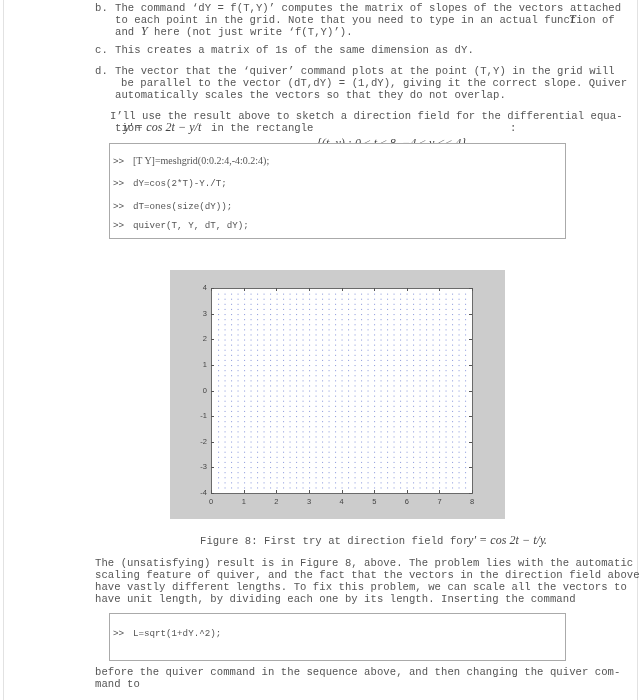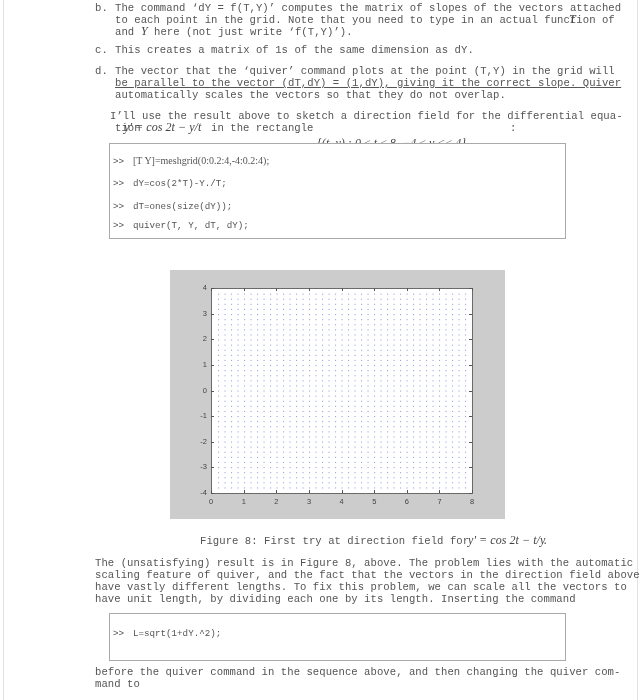--- a/index.html
+++ b/index.html
@@ -40,21 +40,21 @@
 </div>
 
 <div>
   <span class="t" style="left:95px;top:44px;">c.</span>
   <span class="t" style="left:115px;top:44px;">This creates a matrix of 1s of the same dimension as dY.</span>
 </div>
 
 <div>
   <span class="t" style="left:95px;top:65px;">d.</span>
   <span class="t" style="left:115px;top:65px;">The vector that the ‘quiver’ command plots at the point (T,Y) in the grid will</span>
-  <span class="t" style="left:115px;top:77px;text-decoration:underline;">be parallel to the vector (dT,dY) = (1,dY), giving it the correct slope. Quiver</span>
+  <span class="t" style="left:121px;top:77px;">be parallel to the vector (dT,dY) = (1,dY), giving it the correct slope. Quiver</span>
   <span class="t" style="left:115px;top:89px;">automatically scales the vectors so that they do not overlap.</span>
 </div>
 
 <div>
   <span class="t" style="left:110px;top:110px;">I’ll use the result above to sketch a direction field for the differential equa-</span>
   <span class="t" style="left:93px;top:122px;margin-left:22px;">tion</span>
   <span class="t math" style="left:124px;top:121px;">y′ = cos 2t − y/t</span>
   <span class="t" style="left:211px;top:122px;">in the rectangle</span>
   <span class="t math" style="left:317px;top:137px;">{(t, y) : 0 ≤ t ≤ 8, −4 ≤ y &lt;≤ 4}</span>
   <span class="t" style="left:510px;top:122px;">:</span>

